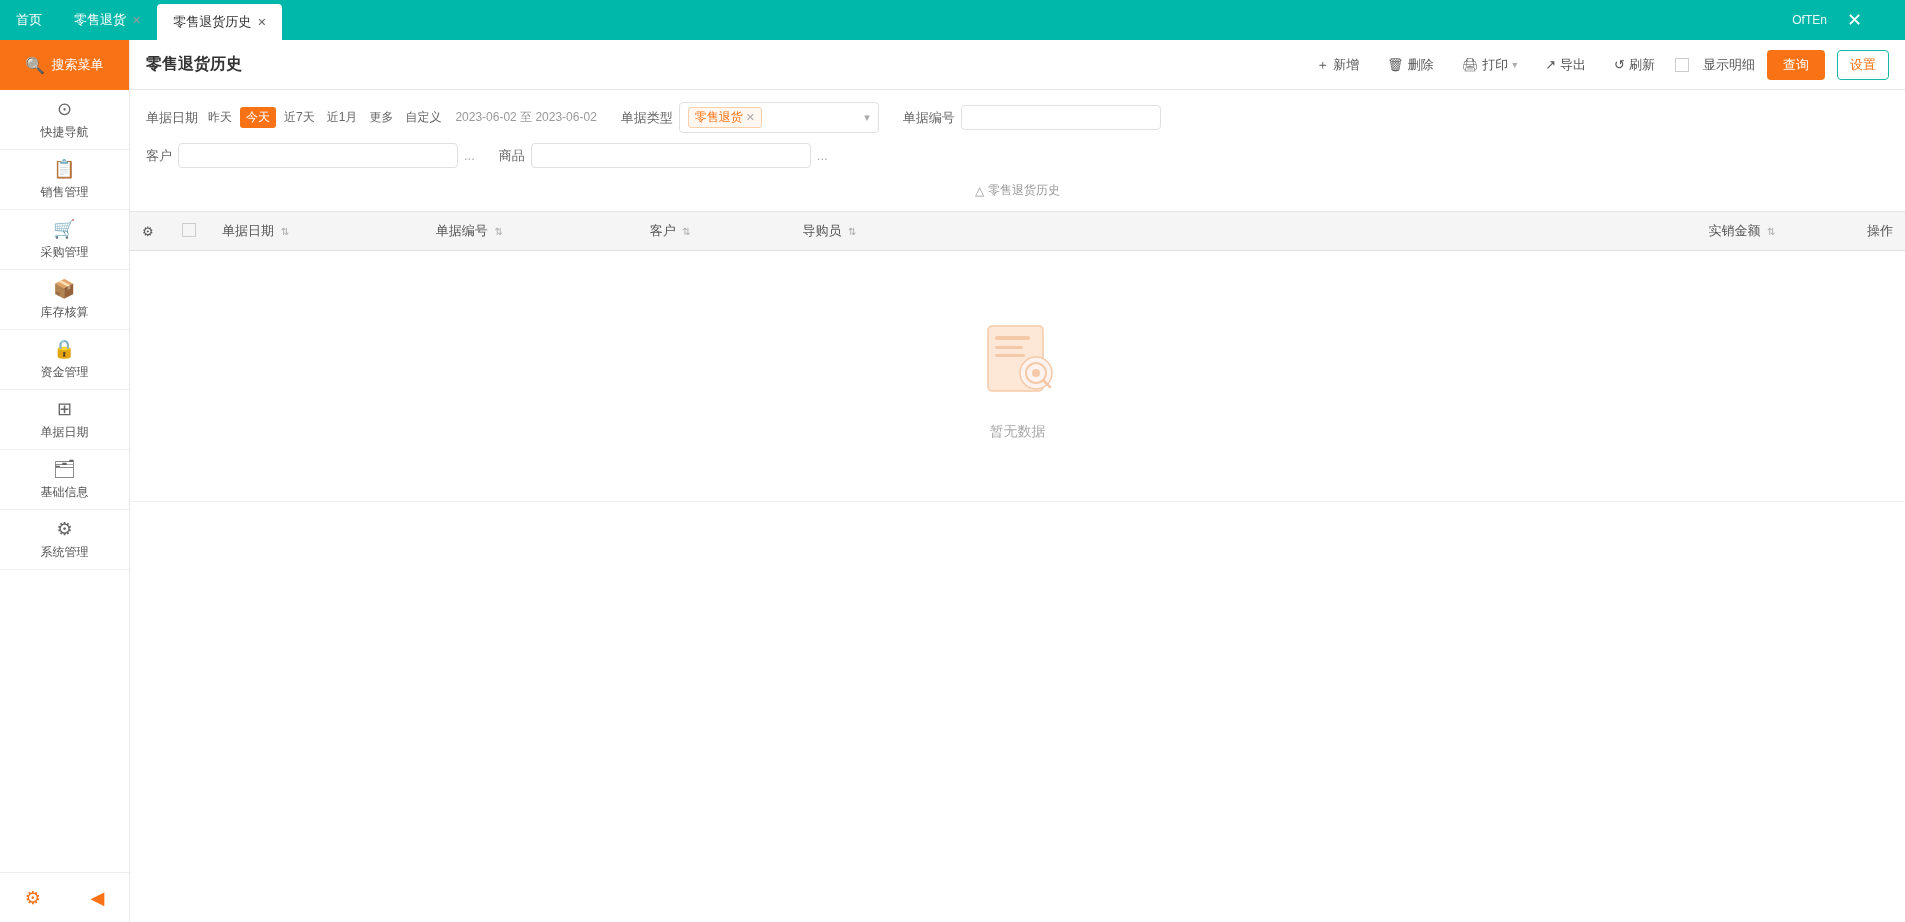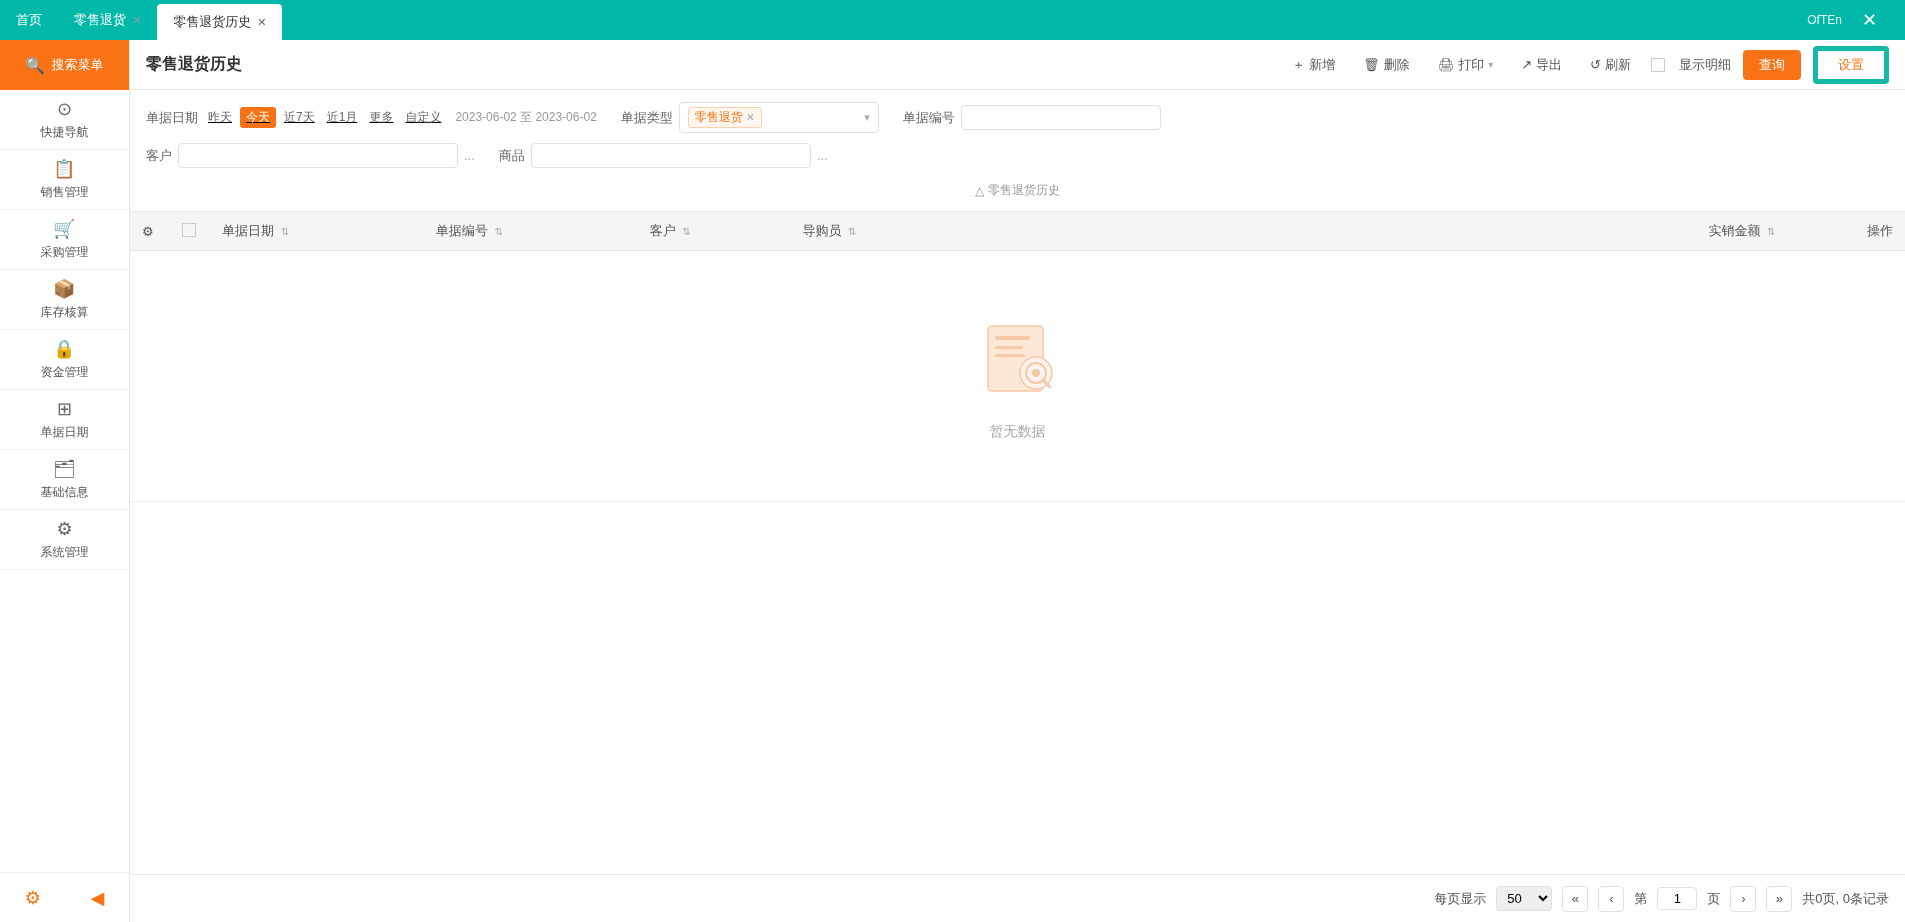--- a/index.html
+++ b/index.html
@@ -35,21 +35,21 @@
       height: calc(100% - 4px);
     }
     .top-bar .tab .close-icon {
       font-size: 11px;
       color: #999;
       cursor: pointer;
     }
     .top-bar .tab.active .close-icon { color: #666; }
     .top-bar-right {
       margin-left: auto;
-      padding-right: 16px;
+      padding-right: 31px;
       color: #fff;
       font-size: 13px;
       display: flex;
       align-items: center;
       gap: 8px;
       justify-content: space-between;
     }
     .top-bar-right .often-text {
       font-size: 12px;
       color: rgba(255,255,255,0.9);
@@ -163,23 +163,23 @@
       color: #fff;
       border: none;
       border-radius: 4px;
       padding: 6px 16px;
       font-size: 13px;
       cursor: pointer;
     }
     .btn-setting {
       background: #fff;
       color: #f97316;
-      border: 5px solid #14b8a6;
-      border-radius: 4px;
-      padding: 5px 20px;
+      border: 1px solid #14b8a6;
+      border-radius: 4px;
+      padding: 5px 12px;
       font-size: 13px;
       cursor: pointer;
     }
     .show-detail-label { font-size: 13px; color: #555; display: flex; align-items: center; gap: 14px; }
     .checkbox-square { width: 14px; height: 14px; border: 1px solid #ccc; display: inline-block; }
 
     
     .filter-area {
       background: #fff;
       padding: 12px 16px 4px;
@@ -199,21 +199,20 @@
     }
     .filter-label {
       font-size: 13px;
       color: #666;
       white-space: nowrap;
     }
     .filter-date-btns {
       display: flex;
       align-items: center;
       gap: 4px;
-      text-decoration: underline;
     }
     .date-btn {
       font-size: 12px;
       color: #666;
       cursor: pointer;
       padding: 2px 4px;
     }
     .date-btn.active {
       background: #f97316;
       color: #fff;
@@ -580,32 +579,15 @@
                   <circle cx="68" cy="62" r="4" fill="#f5c9a8"></circle>
                 </svg>
                 <span class="empty-text">暂无数据</span>
               </div>
             </td>
           </tr>
         </tbody>
       </table>
     </div>
 
-    <div class="pagination-bar">
-      <span>每页显示</span>
-      <select class="page-size-select">
-        <option value="10">10</option>
-        <option value="20">20</option>
-        <option value="50" selected="">50</option>
-        <option value="100">100</option>
-      </select>
-      <div class="page-nav-btn">«</div>
-      <div class="page-nav-btn">‹</div>
-      <span>第</span>
-      <input class="page-input" type="text" value="1" style="">
-      <span>页</span>
-      <div class="page-nav-btn">›</div>
-      <div class="page-nav-btn">»</div>
-      <span class="page-info">共0页, 0条记录</span>
-    </div>
 
   </div>
 </div>
 
 </body></html>

